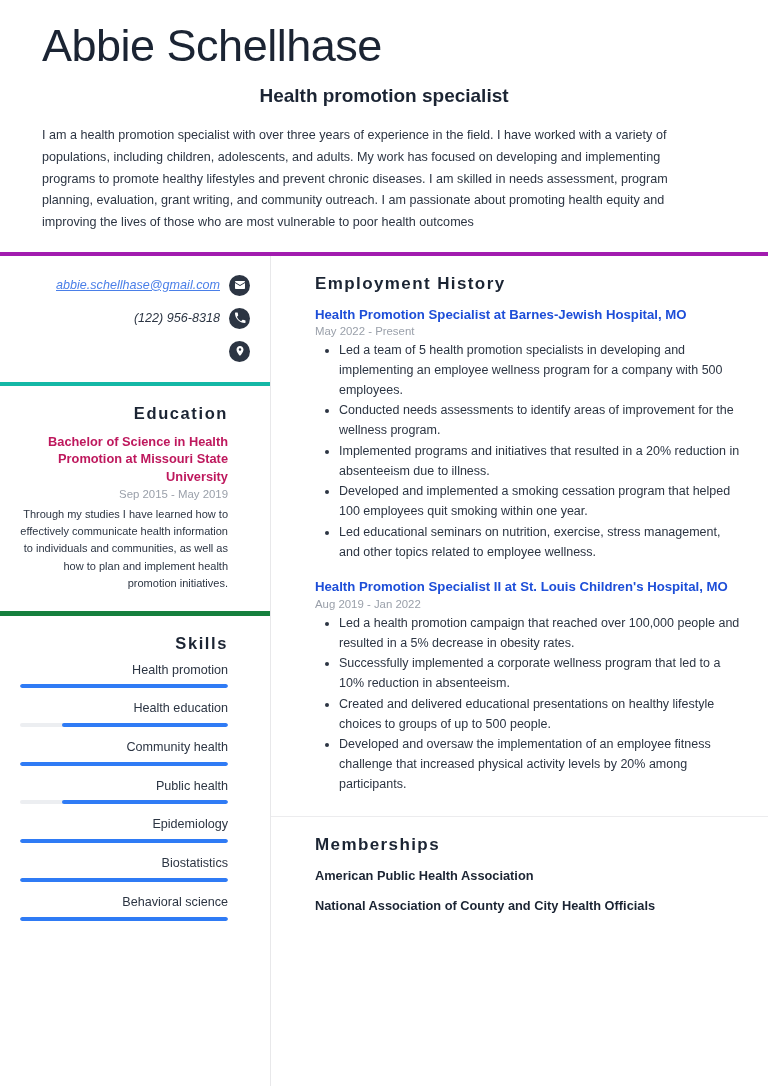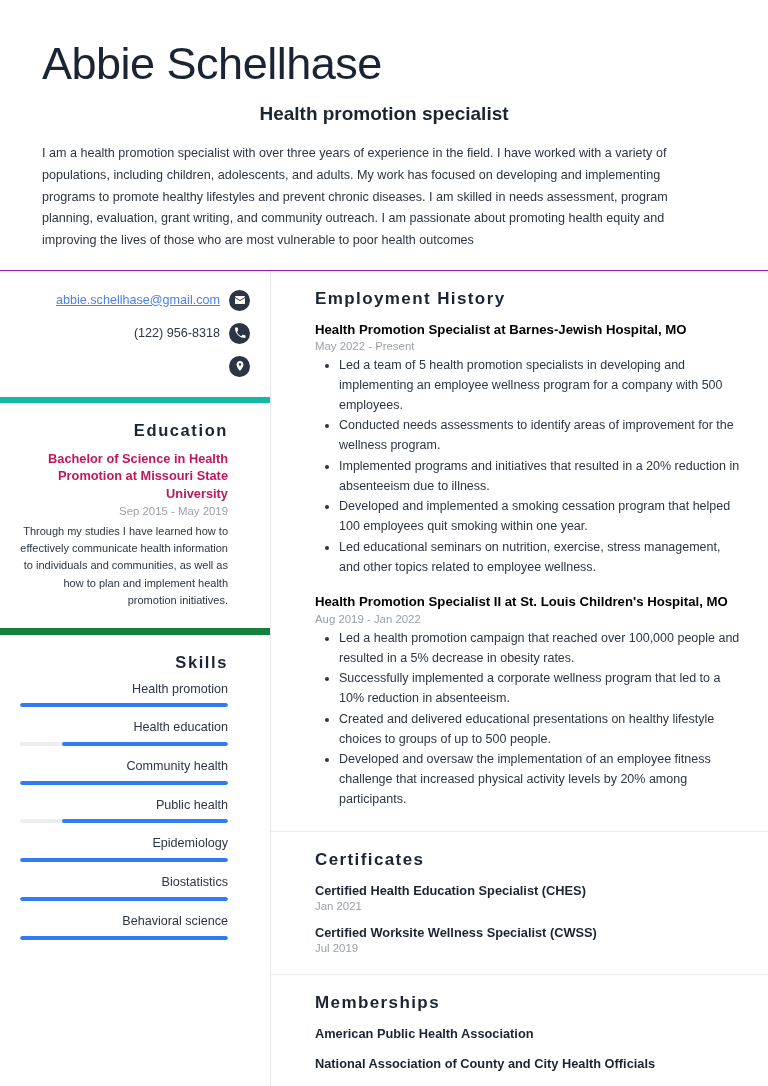--- a/index.html
+++ b/index.html
@@ -9,21 +9,21 @@
     min-height: 1086px;
     background: #ffffff;
     font-family: "Liberation Sans", sans-serif;
     color: #2c3543;
     -webkit-font-smoothing: antialiased;
   }
 
   .page { width: 768px; min-height: 1086px; position: relative; background:#fff; }
 
   
-  .header { padding: 40px 42px 18px 42px; border-bottom: 1px solid #a21caf; }
+  .header { padding: 22px 42px 18px 42px; border-bottom: 4px solid #a21caf; }
   .name {
     font-size: 45px;
     font-weight: 300;
     letter-spacing: -0.5px;
     color: #1b2433;
     line-height: 1.08;
     margin: 0 0 14px 0;
   }
   .headline {
     font-size: 19px;
@@ -43,42 +43,42 @@
 
   
   .body { display: flex; align-items: stretch; min-height: 850px; }
   .col-left {
     width: 271px;
     flex: 0 0 271px;
     border-right: 1px solid #e8e8ea;
   }
   .col-right { flex: 1 1 auto; }
 
-  .lsection { padding: 18px 42px 18px 20px; border-bottom: 7px solid #15803d; text-align: right; }
+  .lsection { padding: 18px 42px 18px 20px; border-bottom: 5px solid #15803d; text-align: right; }
   .lsection.last { border-bottom: none; }
   .rsection { padding: 18px 28px 20px 44px; border-bottom: 1px solid #ececee; }
   .rsection.last { border-bottom: none; }
 
   .lheading {
     font-size: 16.5px;
     font-weight: 700;
     letter-spacing: 1.6px;
     color: #1b2433;
     margin: 0 0 10px 0;
   }
   .rheading {
     font-size: 17px;
     font-weight: 700;
     letter-spacing: 1.4px;
     color: #1b2433;
     margin: 0 0 12px 0;
   }
 
   
-  .contact-section { padding: 18px 20px 20px 20px; border-bottom: 6px solid #14b8a6; }
+  .contact-section { padding: 18px 20px 20px 20px; border-bottom: 4px solid #14b8a6; font-style: italic; }
   .contact-row {
     display: flex;
     align-items: flex-start;
     justify-content: flex-end;
     gap: 9px;
     margin-bottom: 11px;
   }
   .contact-row:last-child { margin-bottom: 0; }
   .contact-text {
     font-size: 12.6px;
@@ -120,21 +120,21 @@
   .skill-track {
     height: 4px; width: 100%; background: #eceef1; border-radius: 2px; overflow: hidden;
     display: flex; justify-content: flex-end;
   }
   .skill-fill { height: 4px; background: #2f7bf5; border-radius: 2px; }
 
   
   .job { margin-bottom: 16px; }
   .job:last-child { margin-bottom: 0; }
   .job-title {
-    font-size: 13.2px; font-weight: 700; color: #000000;
+    font-size: 13.2px; font-weight: 700; color: #1d4ed8;
     line-height: 1.4; margin: 0 0 1px 0;
   }
   .job-date { font-size: 11.4px; color: #9aa0aa; margin: 0 0 4px 0; }
   .job ul { margin: 0; padding-left: 24px; }
   .job li {
     font-size: 12.5px; line-height: 1.58; color: #2c3543; margin-bottom: 1px;
   }
 
   
   .cert { margin-bottom: 12px; }
@@ -273,33 +273,20 @@
               <ul>
                 <li>Led a health promotion campaign that reached over 100,000 people and resulted in a 5% decrease in obesity rates.</li>
                 <li>Successfully implemented a corporate wellness program that led to a 10% reduction in absenteeism.</li>
                 <li>Created and delivered educational presentations on healthy lifestyle choices to groups of up to 500 people.</li>
                 <li>Developed and oversaw the implementation of an employee fitness challenge that increased physical activity levels by 20% among participants.</li>
               </ul>
             </div>
           </div>
       </div>
 
-      <div class="rsection">
-        <h2 class="rheading">Certificates</h2>
-        <div id="certs-list">
-            <div class="cert">
-              <p class="cert-title">Certified Health Education Specialist (CHES)</p>
-              <p class="cert-date">Jan 2021</p>
-            </div>
-            <div class="cert">
-              <p class="cert-title">Certified Worksite Wellness Specialist (CWSS)</p>
-              <p class="cert-date">Jul 2019</p>
-            </div>
-          </div>
-      </div>
 
       <div class="rsection last">
         <h2 class="rheading">Memberships</h2>
         <div id="mems-list">
             <div class="mem">American Public Health Association</div>
             <div class="mem">National Association of County and City Health Officials</div>
           </div>
       </div>
 
     </div>

